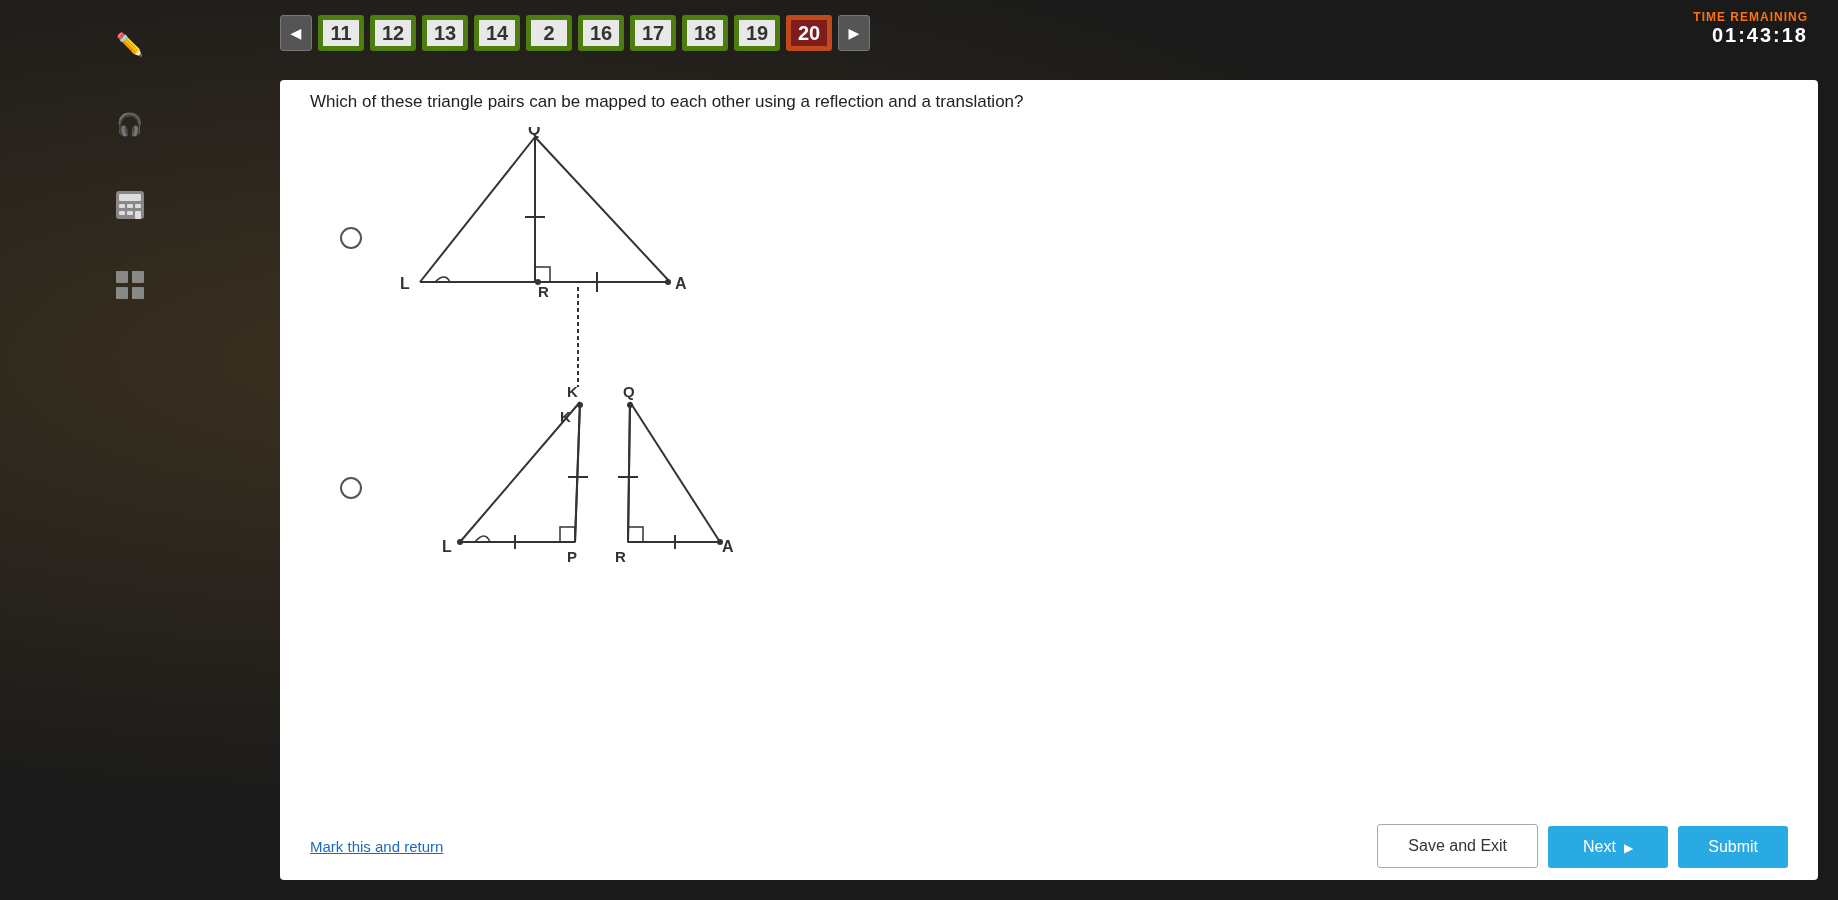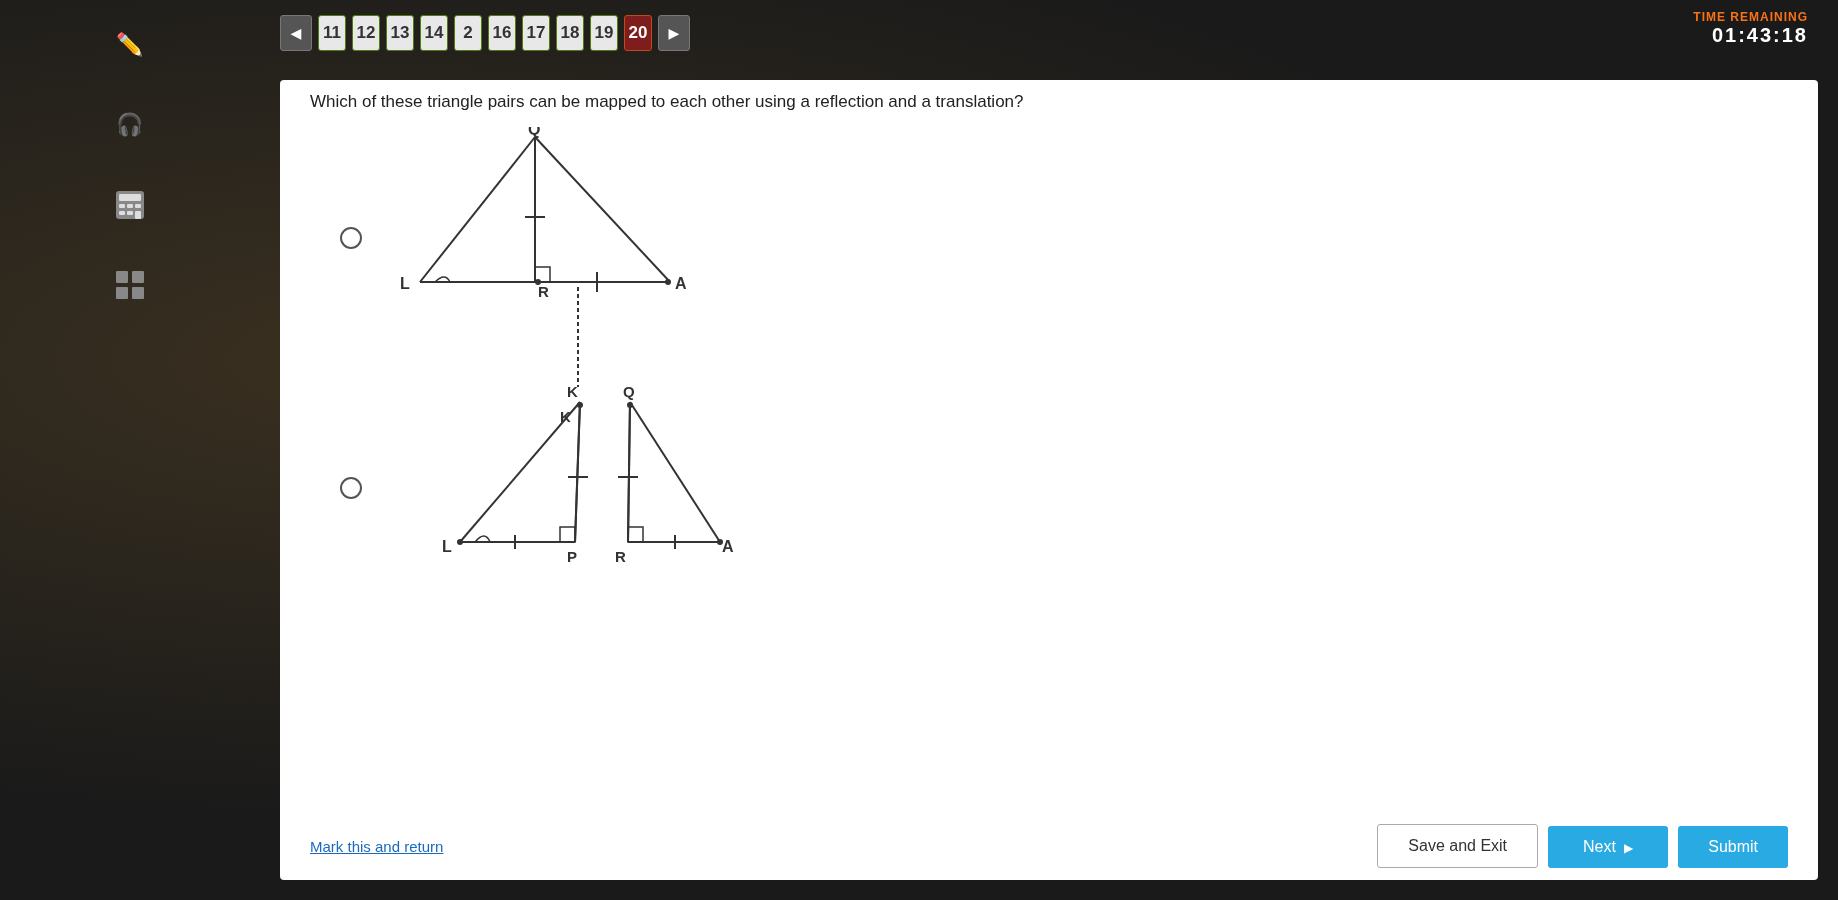--- a/index.html
+++ b/index.html
@@ -62,30 +62,30 @@
       color: white;
       display: flex;
       align-items: center;
       justify-content: center;
       cursor: pointer;
       font-size: 14px;
       border-radius: 3px;
     }
 
     .nav-btn {
-      width: 28px;
+      width: 46px;
       height: 36px;
       background: #e8e8e8;
-      border: 1px solid #4d7c0f;
+      border: 5px solid #4d7c0f;
       color: #333;
       display: flex;
       align-items: center;
       justify-content: center;
       cursor: pointer;
-      font-size: 17px;
+      font-size: 20px;
       font-weight: bold;
       border-radius: 3px;
     }
 
     .nav-btn.active {
       background: #7f1d1d;
       color: white;
       border-color: #c04a1b;
     }
 

